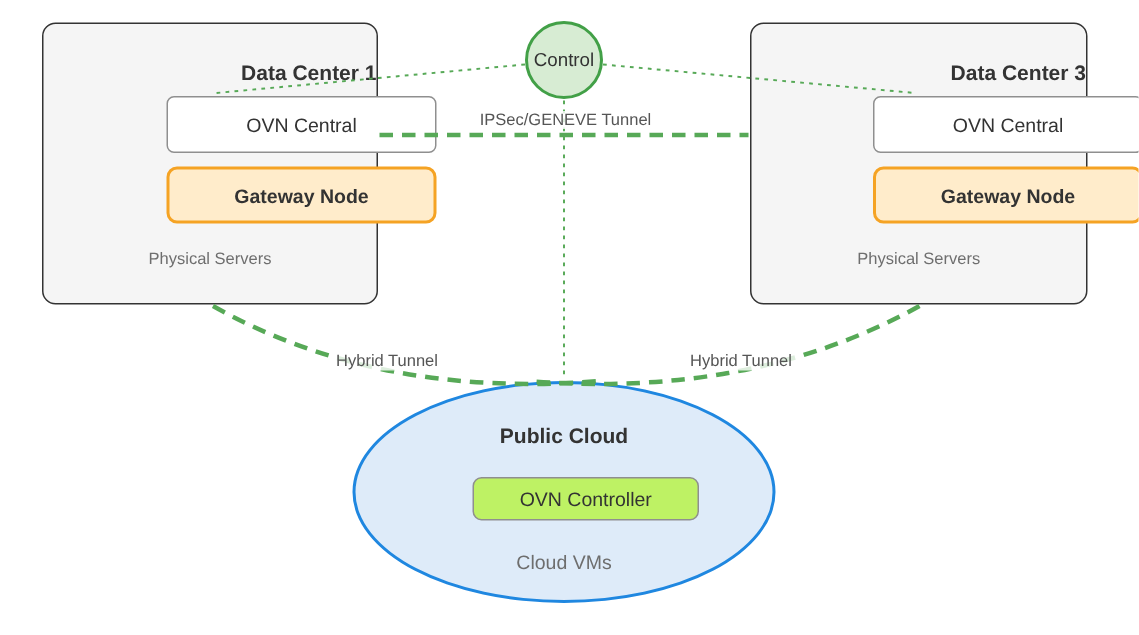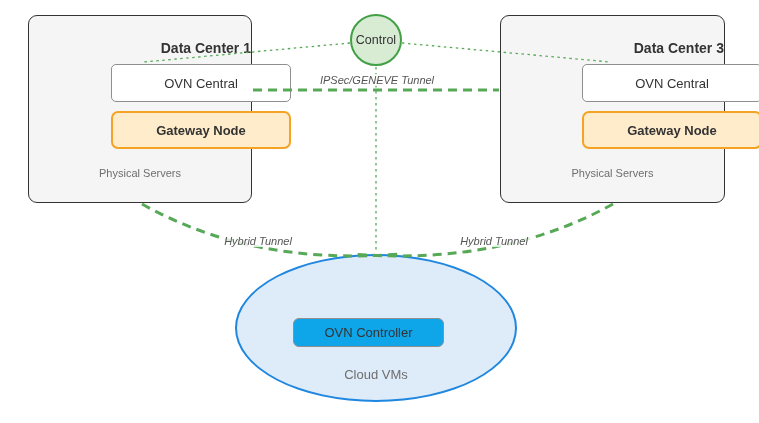--- a/index.html
+++ b/index.html
@@ -53,42 +53,42 @@
     position:absolute;left:235px;top:254px;width:282px;height:148px;
     border-radius:50%;box-sizing:border-box;
     background:var(--blue-fill,#deebf9);
     border:2px solid var(--blue-border,#1f87e0);
   }
   .cloud-title{
     margin-top:26px;text-align:center;
     font-size:14px;font-weight:700;color:var(--text-dark,#333);
   }
   .controller-box{
-    position:absolute;left:56px;top:62px;width:151px;height:29px;
+    position:absolute;left:78px;top:62px;width:151px;height:29px;
     display:flex;align-items:center;justify-content:center;
     box-sizing:border-box;border-radius:6px;
-    background:#0ea5e9;border:1.2px solid var(--inner-border,#8f8f8f);
+    background:#bef264;border:1.2px solid var(--inner-border,#8f8f8f);
     font-size:13px;color:var(--text-dark,#333);
   }
   .cloud-caption{
     position:absolute;left:0;right:0;top:111px;text-align:center;
     font-size:13px;color:var(--text-muted,#6e6e6e);
   }
 
   
   svg.edges{position:absolute;inset:0;pointer-events:none;}
   .edge-dashed{stroke:var(--green-line,#57a957);stroke-width:3;stroke-dasharray:9 6;fill:none;}
   .edge-dotted{stroke:var(--green-line,#57a957);stroke-width:1.3;stroke-dasharray:2.5 3.5;fill:none;}
 
   
   .edge-label{
     position:absolute;transform:translate(-50%,-50%);
     white-space:nowrap;font-size:11px;
     color:var(--edge-label,#555);
-    background:rgba(255,255,255,0.8);padding:0 3px;font-style:italic;
+    background:rgba(255,255,255,0.8);padding:0 3px;
   }
   .lbl-ipsec{left:377px;top:80px;}
   .lbl-hyb-left{left:258px;top:241px;}
   .lbl-hyb-right{left:494px;top:241px;}
 </style>
 </head>
 <body>
 
 <div class="canvas">
 
@@ -112,20 +112,21 @@
       <span>Gateway Node</span>
     </div>
     <div class="caption">Physical Servers</div>
   </div>
 
   <div class="control-circle">
     <span>Control</span>
   </div>
 
   <div class="cloud-ellipse">
+    <div class="cloud-title">Public Cloud</div>
     <div class="controller-box">
       <span>OVN Controller</span>
     </div>
     <div class="cloud-caption">Cloud VMs</div>
   </div>
 
   <svg class="edges" width="759" height="423" viewBox="0 0 759 423">
     <line class="edge-dotted" x1="350" y1="43" x2="144" y2="62"></line>
     <line class="edge-dotted" x1="402" y1="43" x2="610" y2="62"></line>
     <line class="edge-dotted" x1="376" y1="67" x2="376" y2="253"></line>

